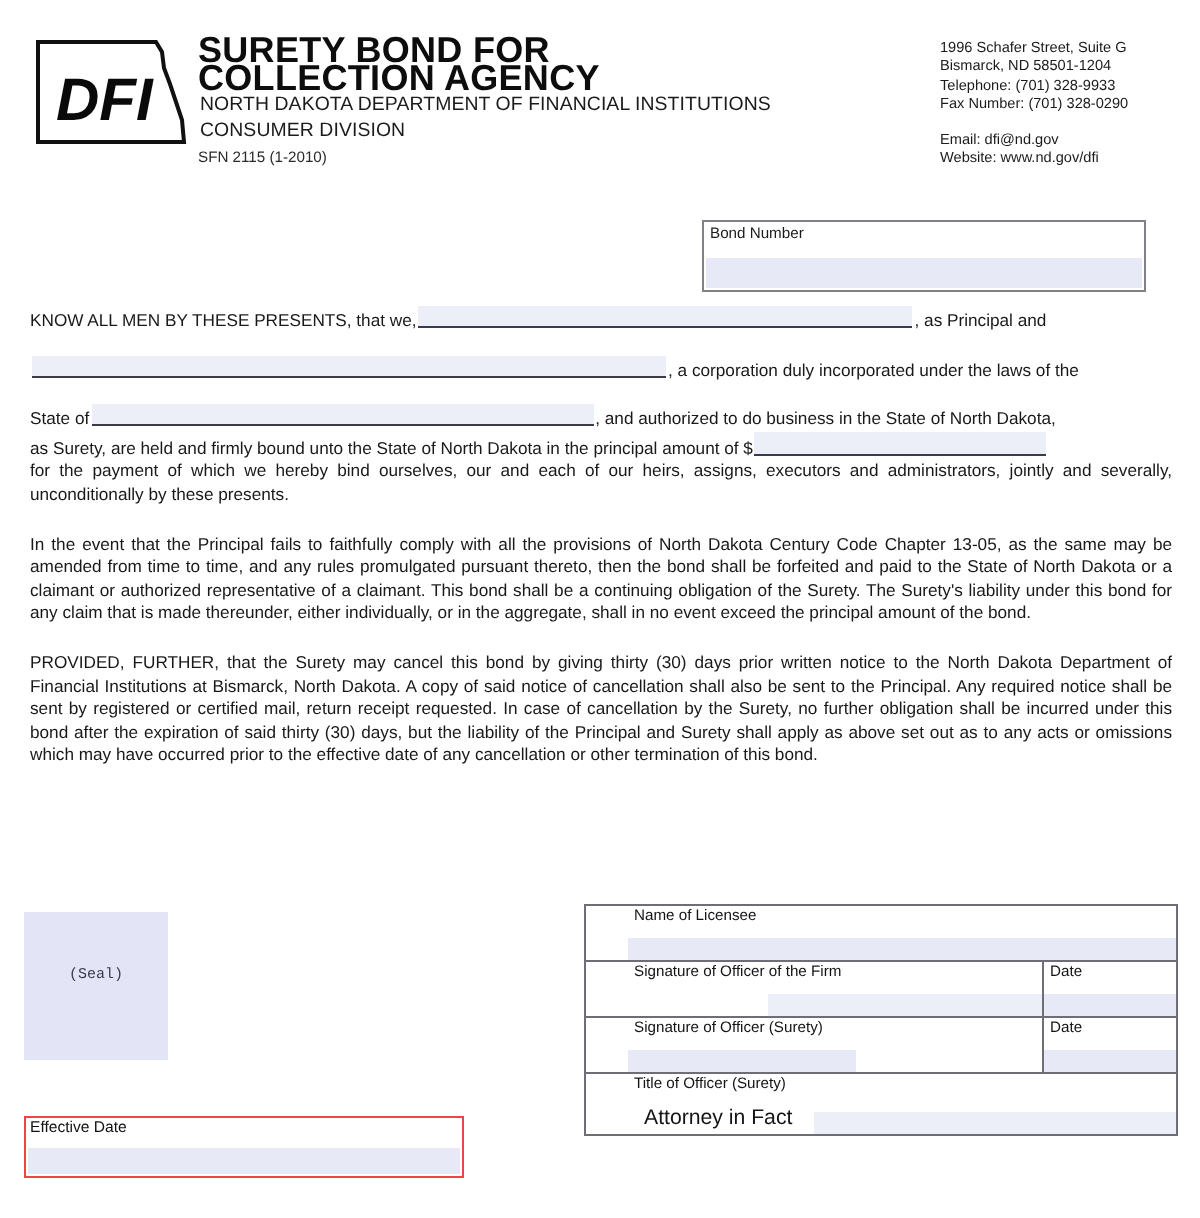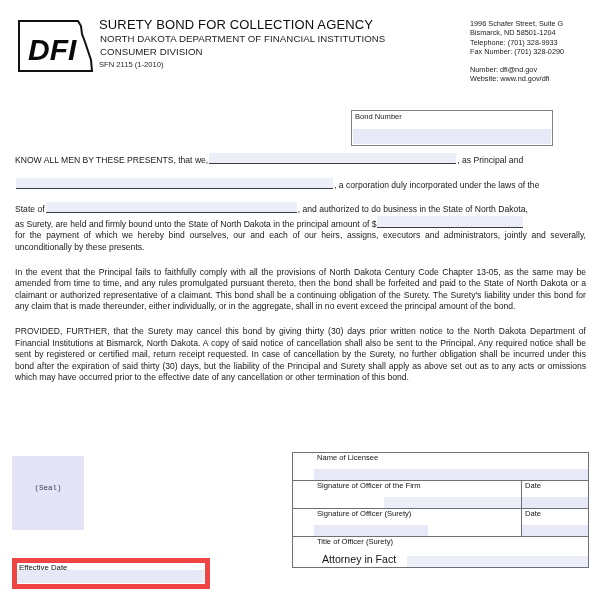--- a/index.html
+++ b/index.html
@@ -32,22 +32,22 @@
     width: 76px; height: 52px;
   }
   #logo-box svg { display: block; }
 
   #title-block {
     position: absolute;
     left: 99px; top: 18px;
     width: 290px;
   }
   .doc-title {
-    font-size: 13px;
-    font-weight: normal;
+    font-size: 18px;
+    font-weight: bold;
     letter-spacing: .15px;
     line-height: 14px;
     color: #0d0d0d;
     margin: 0 0 1px 0;
   }
   .doc-sub {
     font-size: 9.7px;
     line-height: 11.6px;
     color: #1b1b1b;
     margin: 1px;
@@ -67,21 +67,21 @@
     font-size: 7.3px;
     line-height: 9.4px;
     color: #1b1b1b;
   }
   #agency-contact .gap { height: 8px; }
 
   
   #bond-number-box {
     position: absolute;
     left: 351px; top: 110px;
-    width: 202px; height: 36px;
+    width: 222px; height: 36px;
     border: 1px solid #808088;
     box-sizing: border-box;
   }
   #bond-number-box .bx-label {
     position: absolute;
     left: 3px; top: 1px;
     font-size: 7.6px;
     color: #1b1b1b;
   }
   #bond-number-box .bx-field {
@@ -133,22 +133,22 @@
     left: 0; right: 0; top: 28px;
     text-align: center;
     font-size: 7.5px;
     color: #3b3b52;
   }
 
   
   #effective-date-box {
     position: absolute;
     left: 12px; top: 558px;
-    width: 198px; height: 31px;
-    border: 5px solid #ef4444;
+    width: 220px; height: 31px;
+    border: 1px solid #ef4444;
     box-sizing: border-box;
   }
   #effective-date-box .bx-label {
     position: absolute;
     left: 2px; top: 0px;
     font-size: 7.8px;
     color: #111;
   }
   #effective-date-box .bx-field {
     position: absolute;
@@ -228,21 +228,21 @@
       <p class="doc-sub">CONSUMER DIVISION</p>
       <p class="doc-formno">SFN 2115 (1-2010)</p>
     </div>
 
     <div id="agency-contact">
       <div>1996 Schafer Street, Suite G</div>
       <div>Bismarck, ND 58501-1204</div>
       <div>Telephone: (701) 328-9933</div>
       <div>Fax Number: (701) 328-0290</div>
       <div class="gap"></div>
-      <div>Number: dfi@nd.gov</div>
+      <div>Email: dfi@nd.gov</div>
       <div>Website: www.nd.gov/dfi</div>
     </div>
   </div>
 
   <div id="bond-number-box">
     <span class="bx-label">Bond Number</span>
     <span class="bx-field"></span>
   </div>
 
   <div id="body-copy">

